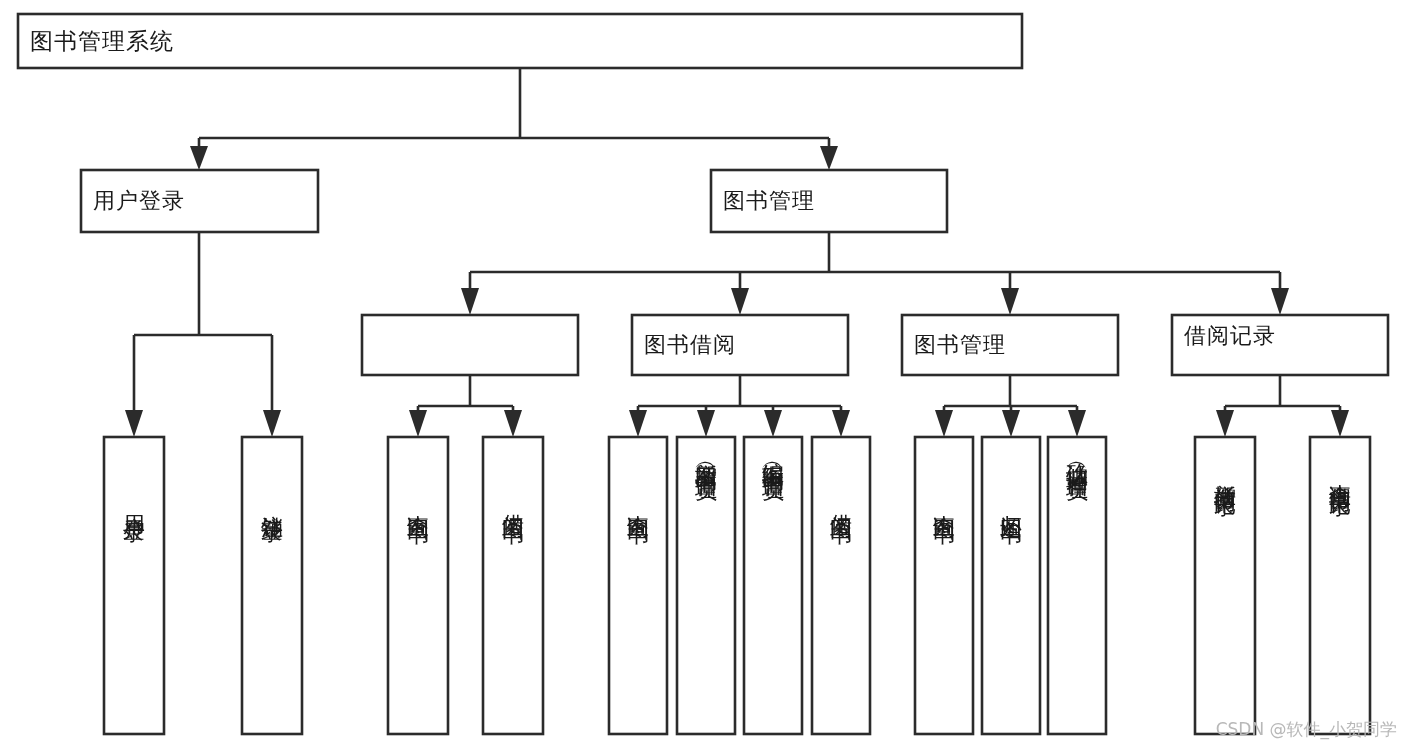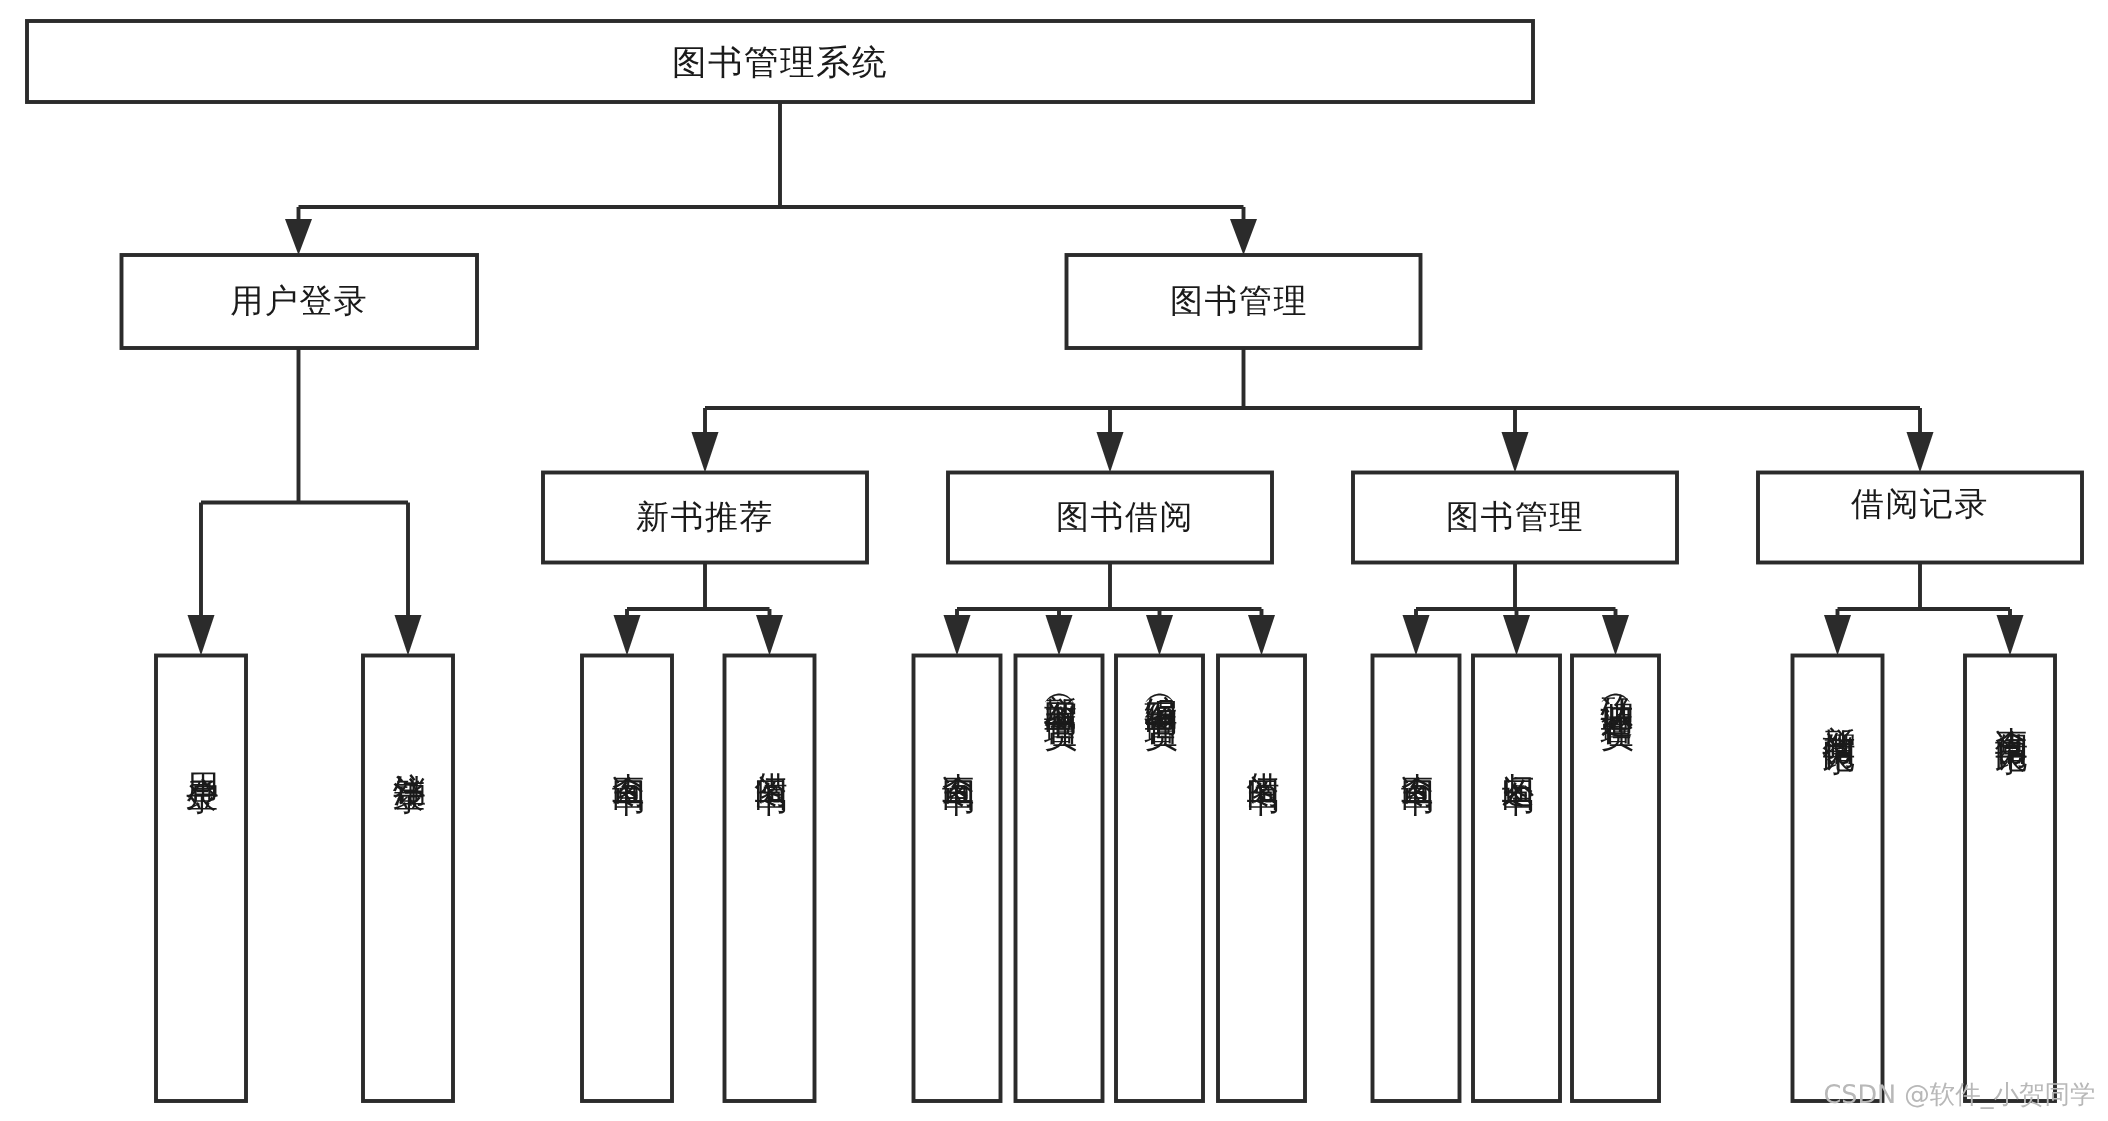--- a/index.html
+++ b/index.html
@@ -56,22 +56,22 @@
     font-size: 22px;
     line-height: 1;
     color: #1a1a1a;
     letter-spacing: 2.5px;
     white-space: nowrap;
   }
   .hlabel-wrap {
     position: absolute;
     display: flex;
     align-items: center;
-    justify-content: center;
     pointer-events: none;
+    margin-left: 12px;
   }
   .hlabel-text {
     font-family: "DejaVu Sans", "Liberation Sans", sans-serif;
     font-size: 22px;
     color: #1a1a1a;
     letter-spacing: 1px;
     white-space: nowrap;
   }
   .root-label-text {
     font-size: 23px;
@@ -192,23 +192,20 @@
   </div>
 
   <div class="hlabel-wrap" style="left:81px; top:170px; width:237px; height:62px;">
     <span class="hlabel-text">用户登录</span>
   </div>
 
   <div class="hlabel-wrap" style="left:711px; top:170px; width:230px; height:62px;">
     <span class="hlabel-text">图书管理</span>
   </div>
 
-  <div class="hlabel-wrap" style="left:362px; top:315px; width:216px; height:60px;">
-    <span class="hlabel-text">新书推荐</span>
-  </div>
 
   <div class="hlabel-wrap" style="left:632px; top:315px; width:236px; height:60px;">
     <span class="hlabel-text">图书借阅</span>
   </div>
 
   <div class="hlabel-wrap" style="left:902px; top:315px; width:216px; height:60px;">
     <span class="hlabel-text">图书管理</span>
   </div>
 
   <div class="hlabel-wrap" style="left:1172px; top:315px; width:216px; height:42px;">

